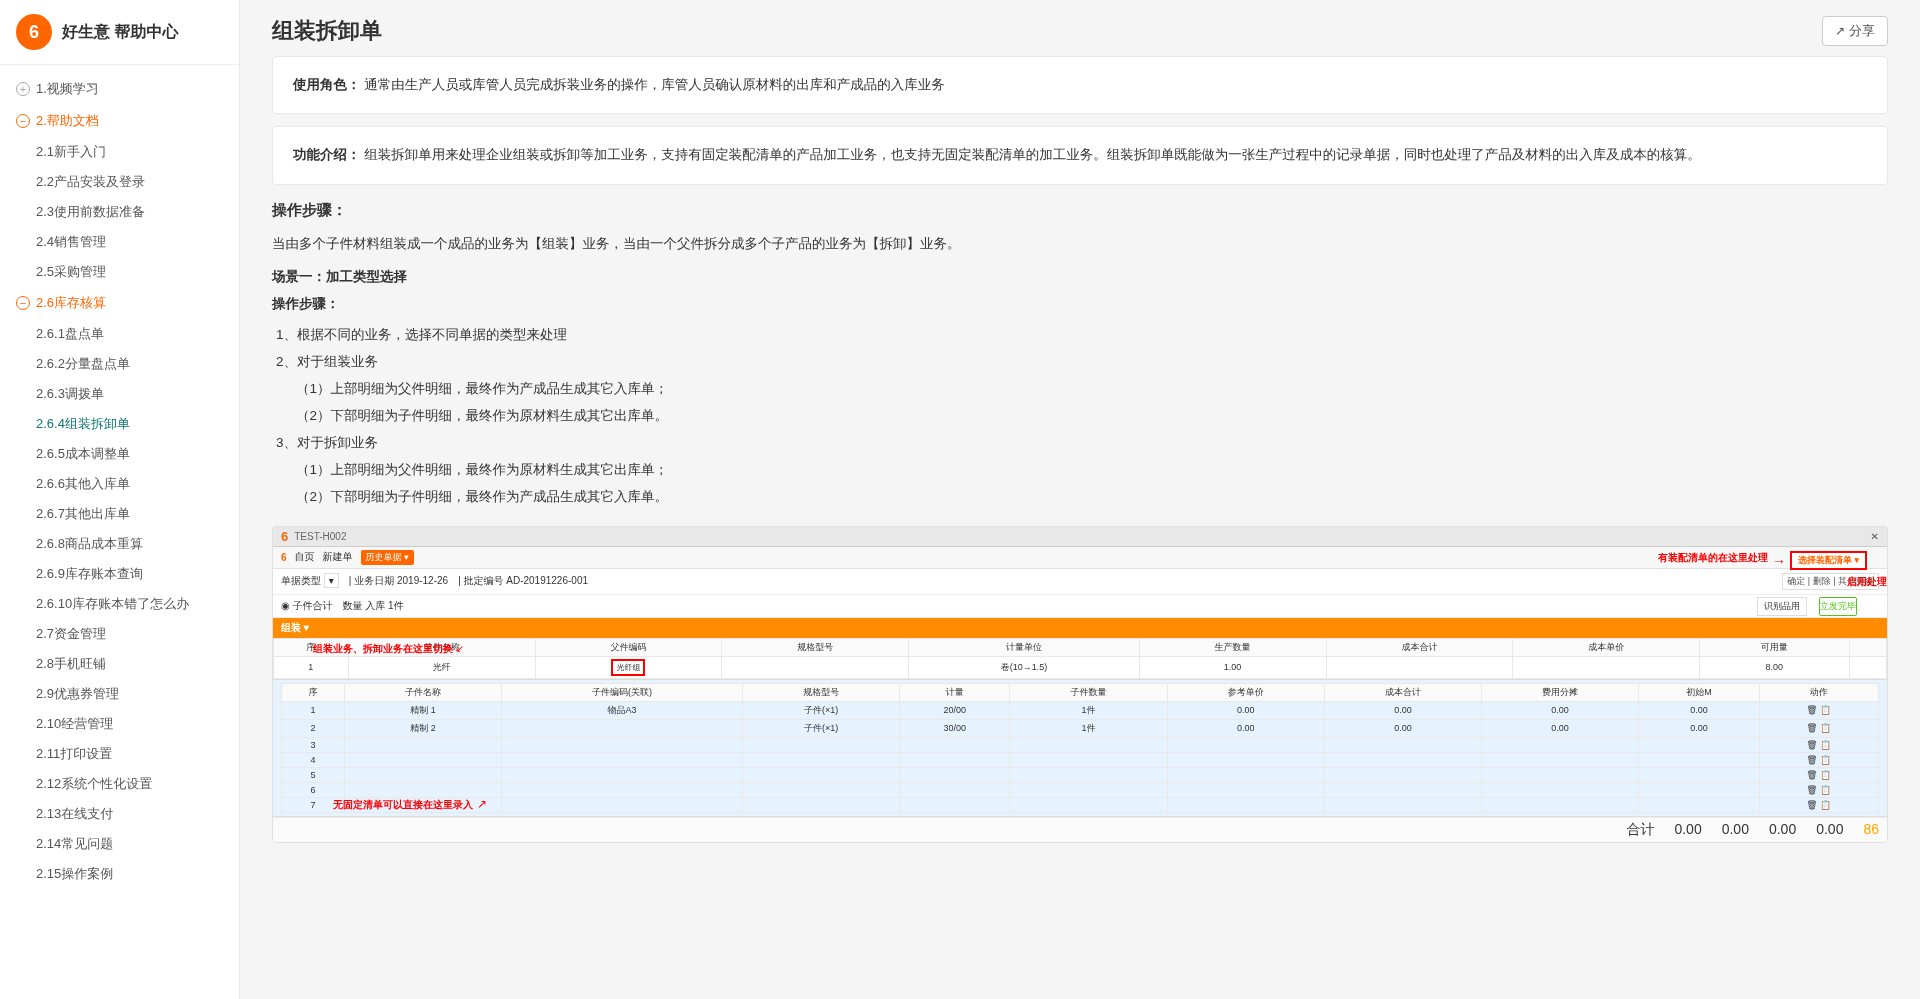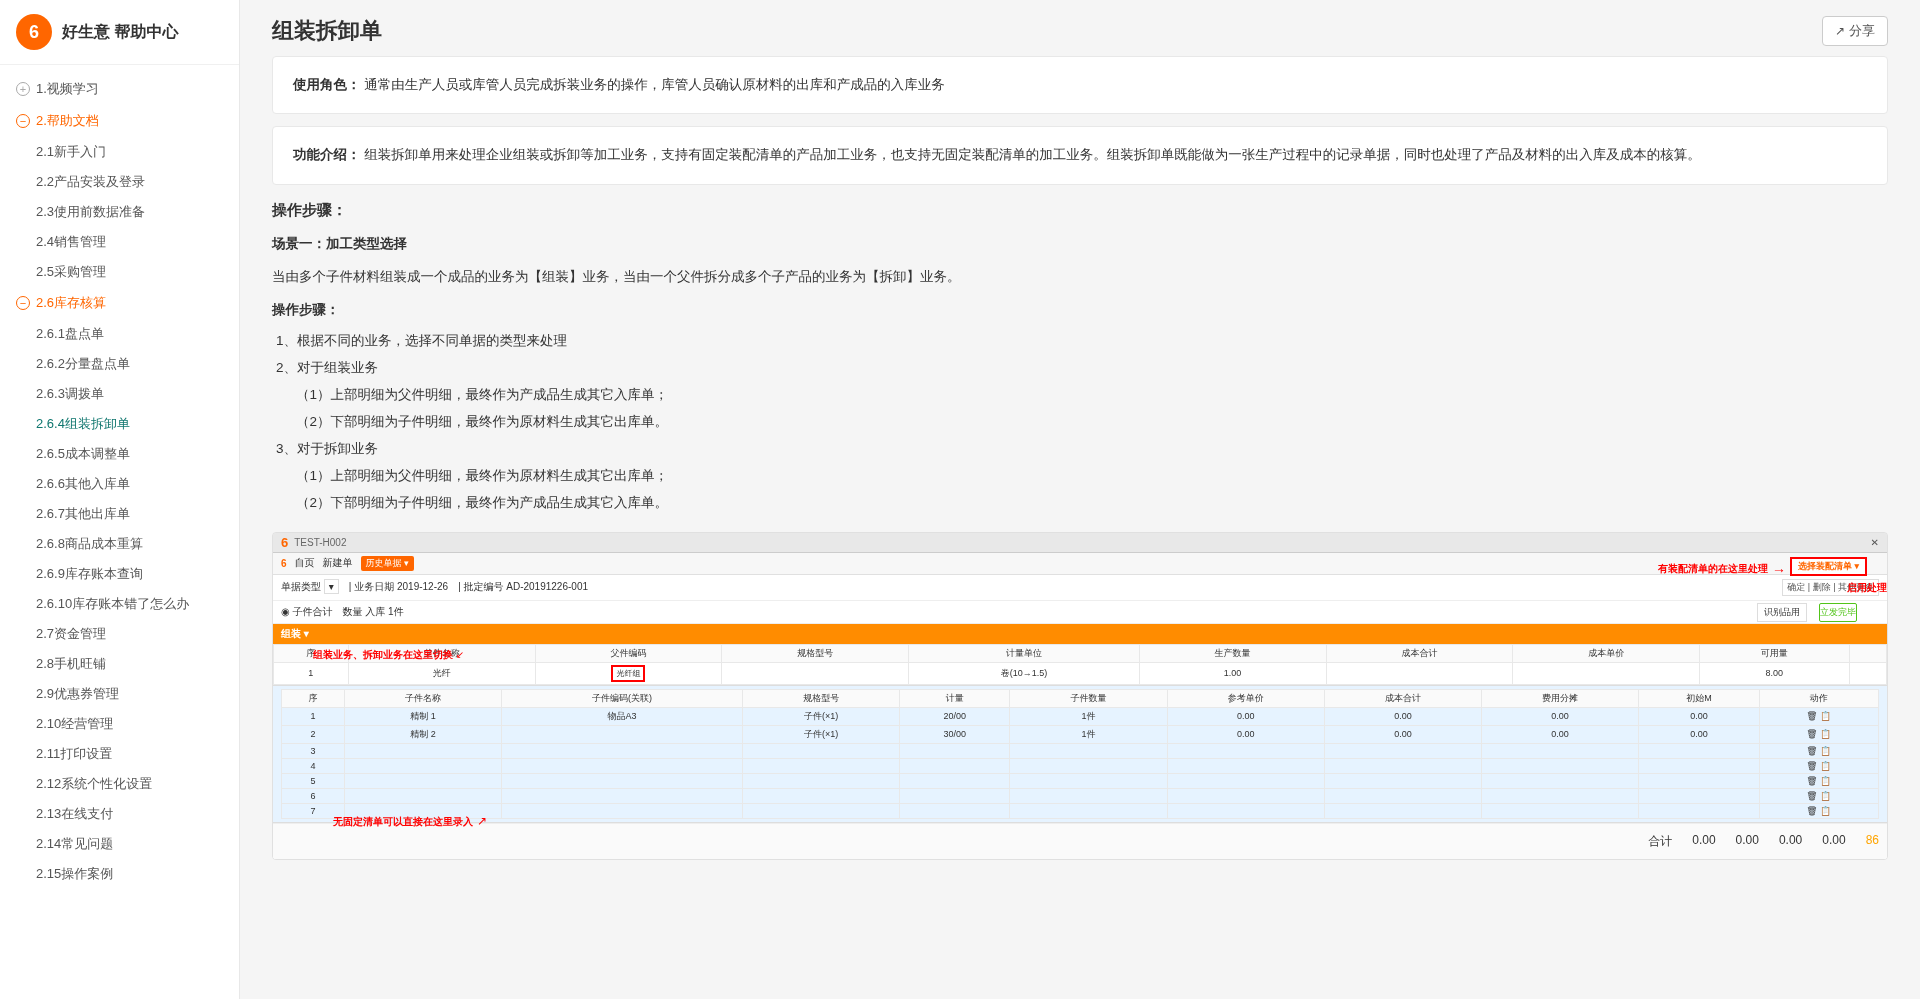--- a/index.html
+++ b/index.html
@@ -350,26 +350,26 @@
     </div>
 
     <div class="info-block">
       <span class="label">功能介绍：</span>
       <span>组装拆卸单用来处理企业组装或拆卸等加工业务，支持有固定装配清单的产品加工业务，也支持无固定装配清单的加工业务。组装拆卸单既能做为一张生产过程中的记录单据，同时也处理了产品及材料的出入库及成本的核算。</span>
     </div>
 
 
     <div class="section-title">操作步骤：</div>
 
+    <div class="step-text" style="margin: 6px 0;">
+      <span>当由多个子件材料组装成一个成品的业务为【组装】业务，当由一个父件拆分成多个子产品的业务为【拆卸】业务。</span>
+    </div>
+
     <div class="step-text">
       <strong><span>场景一：加工类型选择</span></strong>
-    </div>
-
-    <div class="step-text" style="margin: 6px 0;">
-      <span>当由多个子件材料组装成一个成品的业务为【组装】业务，当由一个父件拆分成多个子产品的业务为【拆卸】业务。</span>
     </div>
 
     <div class="step-text">
       <strong><span>操作步骤：</span></strong>
     </div>
 
     <div class="step-list">
       <div class="step-list-item">1、根据不同的业务，选择不同单据的类型来处理</div>
       <div class="step-list-item">2、对于组装业务</div>
       <div class="sub-list">
@@ -397,21 +397,21 @@
           <span>自页</span>
           <span>新建单</span>
           <span style="background:#ff6600; color:#fff; padding:1px 5px; border-radius:2px; font-size:9px;">历史单据 ▾</span>
         </div>
 
         <div style="padding: 4px 8px; border-bottom:1px solid #eee; font-size:10px; display:flex; align-items:center; gap:10px; flex-wrap:wrap; position:relative;">
           <span>单据类型 <span style="border:1px solid #ddd; padding:1px 4px; background:#fff;">▾</span></span>
           <span>| 业务日期 2019-12-26</span>
           <span>| 批定编号 AD-20191226-001</span>
 
-          <div style="position:absolute; right:20px; top:-18px; display:flex; align-items:flex-end; gap:4px;">
+          <div style="position:absolute; right:20px; top:-18px; display:flex; align-items:flex-start; gap:4px;">
             <span class="annotation-label">有装配清单的在这里处理</span>
             <span style="color:red; font-size:14px;">→</span>
             <span style="border:2px solid red; padding:1px 6px; font-size:9px; background:#fff; color:#ff6600; font-weight:bold;">选择装配清单 ▾</span>
           </div>
 
           <span style="margin-left:auto; font-size:9px; color:#555; border:1px solid #ddd; padding:1px 4px;">
             确定 | 删除 | 其他更多
           </span>
         </div>
 
@@ -577,21 +577,21 @@
                   <td></td>
                   <td></td>
                   <td></td>
                   <td></td>
                   <td>🗑 📋</td>
               </tr>
             </tbody>
           </table>
         </div>
 
-        <div style="padding:9px 8px; background:#fafafa; border-top:1px solid #eee; font-size:12px; display:flex; gap:20px; justify-content:flex-end;">
+        <div style="padding:3px 8px; background:#fafafa; border-top:1px solid #eee; font-size:14px; display:flex; gap:20px; justify-content:flex-end;">
           <span>合计</span>
           <span>0.00</span>
           <span>0.00</span>
           <span>0.00</span>
           <span>0.00</span>
           <span style="color:orange;">86</span>
         </div>
 
         <div style="position:absolute; bottom:30px; left:60px;">
           <span class="annotation-label">无固定清单可以直接在这里录入</span>

